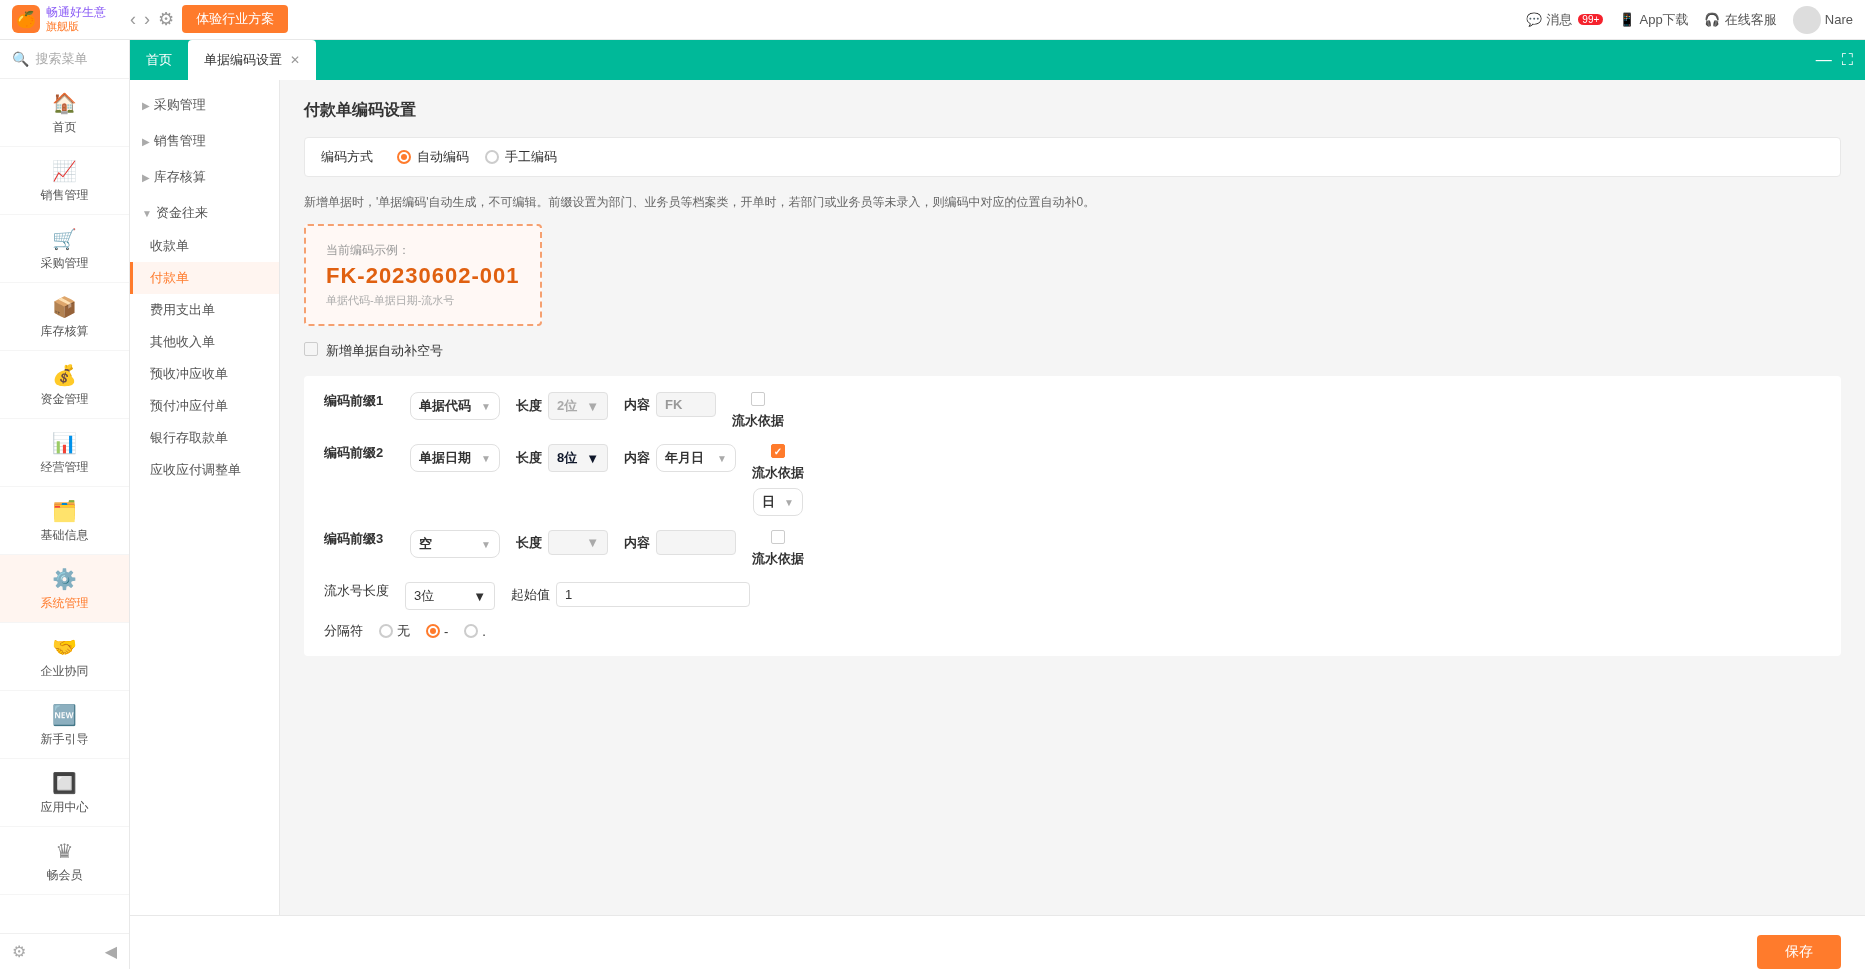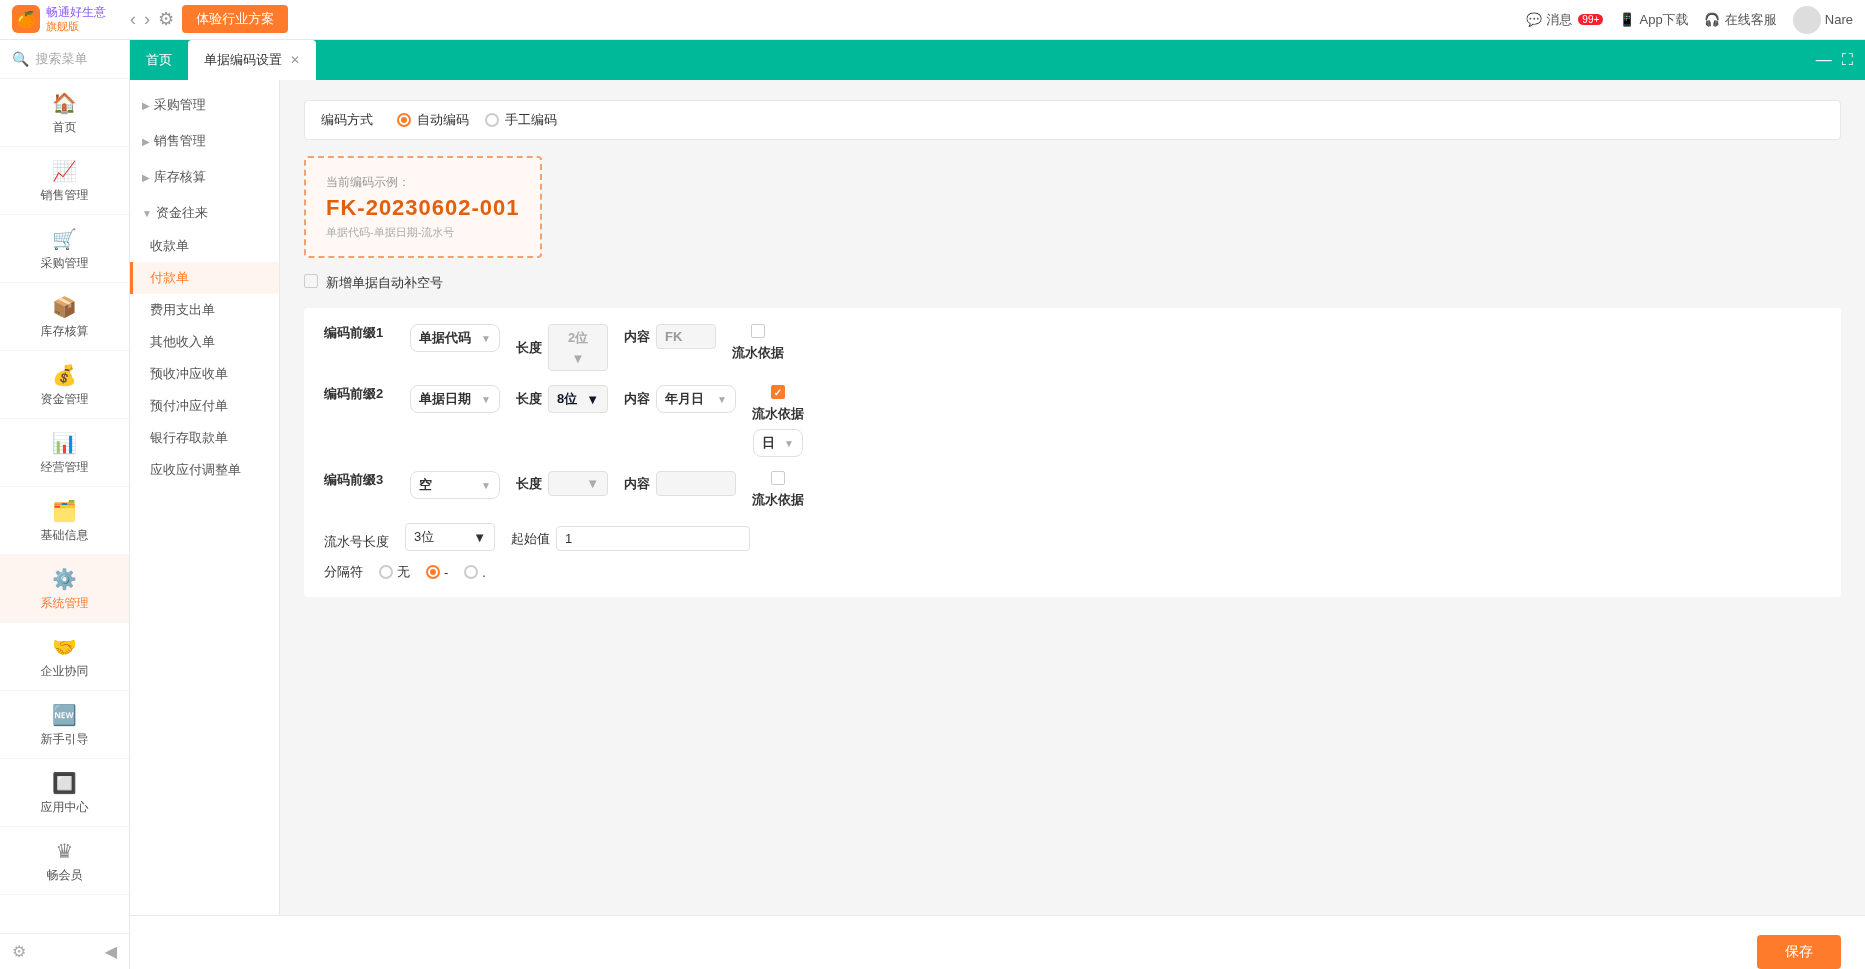--- a/index.html
+++ b/index.html
@@ -93,21 +93,21 @@
     .length-box .length-label { color: #333; }
     .length-select { border: 1px solid #e0e0e0; border-radius: 4px; padding: 4px 8px; background: #f5f5f5; color: #0f172a; min-width: 60px; cursor: pointer; font-size: 13px; display: flex; align-items: center; justify-content: space-between; gap: 4px; }
     .content-box { display: flex; align-items: center; gap: 6px; font-size: 13px; }
     .content-label { color: #333; }
     .content-value { border: 1px solid #e0e0e0; border-radius: 4px; padding: 4px 8px; background: #f5f5f5; color: #999; min-width: 60px; font-size: 13px; }
     .flow-checkbox { display: flex; align-items: center; gap: 6px; font-size: 13px; color: #333; flex-direction: column; }
     .flow-checkbox .check-box { width: 14px; height: 14px; border: 1px solid #ccc; border-radius: 2px; display: flex; align-items: center; justify-content: center; }
     .flow-checkbox .check-box.checked { background: #ff7b2c; border-color: #ff7b2c; color: #fff; font-size: 10px; }
 
     
-    .serial-row { display: flex; align-items: flex-end; gap: 16px; margin-top: 8px; flex-wrap: wrap; }
+    .serial-row { display: flex; align-items: flex-start; gap: 16px; margin-top: 8px; flex-wrap: wrap; }
     .serial-label { font-size: 13px; color: #333; }
     .serial-select { display: flex; align-items: center; border: 1px solid #e0e0e0; border-radius: 4px; padding: 4px 8px; background: #fff; min-width: 90px; cursor: pointer; font-size: 13px; color: #333; gap: 4px; justify-content: space-between; }
     .serial-start { display: flex; align-items: center; gap: 6px; font-size: 13px; color: #333; }
     .serial-start-input { border: 1px solid #e0e0e0; border-radius: 4px; padding: 4px 8px; background: #fff; min-width: 80px; font-size: 13px; color: #333; }
 
     
     .separator-row { display: flex; align-items: center; gap: 16px; margin-top: 12px; font-size: 13px; flex-wrap: wrap; }
     .sep-label { color: #333; }
     .sep-options { display: flex; align-items: center; gap: 16px; }
     .sep-option { display: flex; align-items: center; gap: 4px; cursor: pointer; }
@@ -264,37 +264,39 @@
           <div class="sub-sidebar-item">费用支出单</div>
           <div class="sub-sidebar-item">其他收入单</div>
           <div class="sub-sidebar-item">预收冲应收单</div>
           <div class="sub-sidebar-item">预付冲应付单</div>
           <div class="sub-sidebar-item">银行存取款单</div>
           <div class="sub-sidebar-item">应收应付调整单</div>
         </div>
       </div>
 
       <div class="main-panel">
+        <div class="page-title">付款单编码设置</div>
 
         
         <div class="encoding-mode">
           <span class="encoding-mode-label">编码方式</span>
           <div class="radio-group">
             <div class="radio-item">
               <div class="radio-circle checked"></div>
               <span>自动编码</span>
             </div>
             <div class="radio-item">
               <div class="radio-circle"></div>
               <span>手工编码</span>
             </div>
           </div>
         </div>
 
         
+        <div class="info-text">新增单据时，'单据编码'自动生成，不可编辑。前缀设置为部门、业务员等档案类，开单时，若部门或业务员等未录入，则编码中对应的位置自动补0。</div>
 
         
         <div class="preview-box">
           <div class="preview-label">当前编码示例：</div>
           <div class="preview-code">FK-20230602-001</div>
           <div class="preview-desc">单据代码-单据日期-流水号</div>
         </div>
 
         
         <div class="auto-fill-row">
@@ -306,21 +308,21 @@
         <div class="settings-section">
 
           <div class="settings-row">
             <span class="settings-label">编码前缀1</span>
             <div class="select-box">
               <span>单据代码</span>
               <span class="arrow">▼</span>
             </div>
             <div class="length-box">
               <span class="length-label">长度</span>
-              <div class="length-select" style="color:#aaa; background:#f5f5f5;flex-direction:column;">
+              <div class="length-select" style="color:#aaa; background:#f5f5f5;">
                 <span>2位</span>
                 <span class="arrow">▼</span>
               </div>
             </div>
             <div class="content-box">
               <span class="content-label">内容</span>
               <span class="content-value">FK</span>
             </div>
             <div class="flow-checkbox">
               <div class="check-box"></div>

